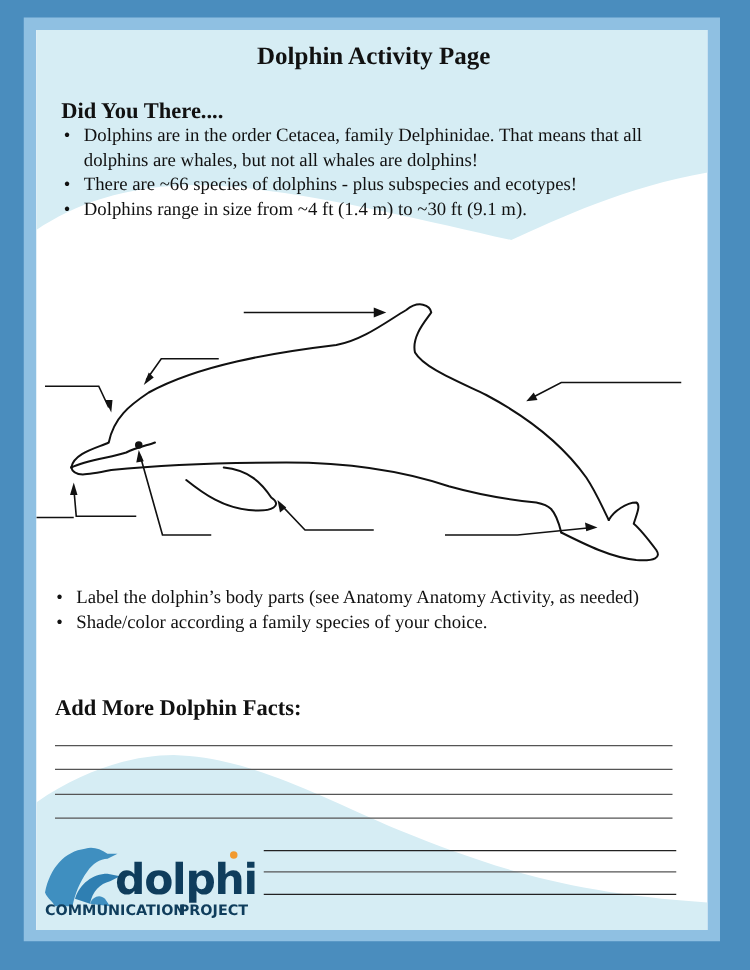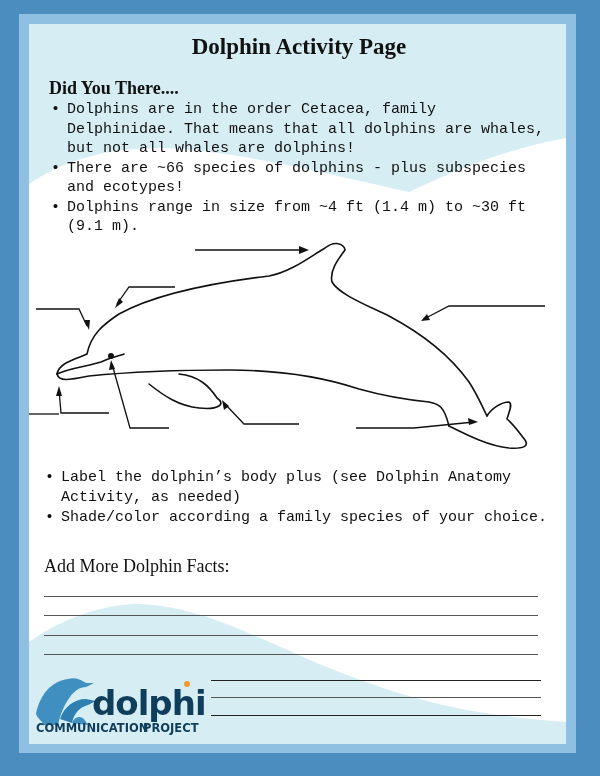--- a/index.html
+++ b/index.html
@@ -1,27 +1,27 @@
 <!DOCTYPE html>
 <html><head>
 <meta charset="utf-8">
 <style>
   html, body { margin:0; padding:0; }
   body { width:600px; height:776px; background:#4a8dbe; position:relative; overflow:hidden; font-family:"Liberation Serif", serif; color:#111; }
   .band { position:absolute; left:19px; top:14px; width:557px; height:739px; background:#8fc0e2; }
   .panel { position:absolute; left:29px; top:24px; width:537px; height:720px; background:#ffffff; overflow:hidden; }
   .wave { position:absolute; left:0; top:0; width:537px; height:720px; }
   .content { position:absolute; left:0; top:0; width:537px; height:720px; }
-  .title { position:absolute; top:10px; left:0; width:540px; text-align:center; font-weight:bold; font-size:23px; }
+  .title { position:absolute; top:10px; left:0; width:540px; text-align:center; font-weight:bold; font-size:20px; }
   .dyk { position:absolute; left:20px; top:54px; font-weight:bold; font-size:18px; }
   ul.facts { position:absolute; left:20px; top:76px; margin:0; padding:0; list-style:none; width:500px; font-size:15px; line-height:19.5px; }
-  ul.facts li, ul.instr li { position:relative; padding-left:18px;font-family:Liberation Mono, monospace; }
+  ul.facts li, ul.instr li { position:relative; padding-left:18px; }
   ul.facts li::before, ul.instr li::before { content:"•"; position:absolute; left:2px; }
   ul.instr { position:absolute; left:14px; top:444px; margin:0; padding:0; list-style:none; width:520px; font-size:15px; line-height:20px; }
-  .amf { position:absolute; left:15px; top:532px; font-weight:normal; font-size:18px; }
+  .amf { position:absolute; left:15px; top:532px; font-weight:bold; font-size:18px; }
   .line { position:absolute; height:1px; background:#555; }
   .dolphin { position:absolute; left:0; top:0; }
   .logo { position:absolute; left:5px; top:645px; width:170px; height:70px; }
 </style>
 </head>
 <body>
 
 <div class="band"></div>
 <div class="panel">
 
@@ -72,21 +72,21 @@
         <polygon points="60,306 55,296 61,296"></polygon>
         <polygon points="392,297 398,290 401,296"></polygon>
         <polygon points="30,362 27,372 33,372"></polygon>
         <polygon points="82,336 80,346 86,345"></polygon>
         <polygon points="193,376 195,386 200,382"></polygon>
         <polygon points="449,398 439,394 440,401"></polygon>
       </g>
     </svg>
 
     <ul class="instr">
-      <li>Label the dolphin’s body plus (see Dolphin Anatomy Activity, as needed)</li>
+      <li>Label the dolphin’s body parts (see Anatomy Anatomy Activity, as needed)</li>
       <li>Shade/color according a family species of your choice.</li>
     </ul>
 
     <div class="amf">Add More Dolphin Facts:</div>
 
     <div class="line" style="left:15px; top:572px; width:494px;"></div>
     <div class="line" style="left:15px; top:591px; width:494px;"></div>
     <div class="line" style="left:15px; top:611px; width:494px;"></div>
     <div class="line" style="left:15px; top:630px; width:494px;"></div>
     <div class="line" style="left:182px; top:656px; width:330px; background:#222;"></div>

